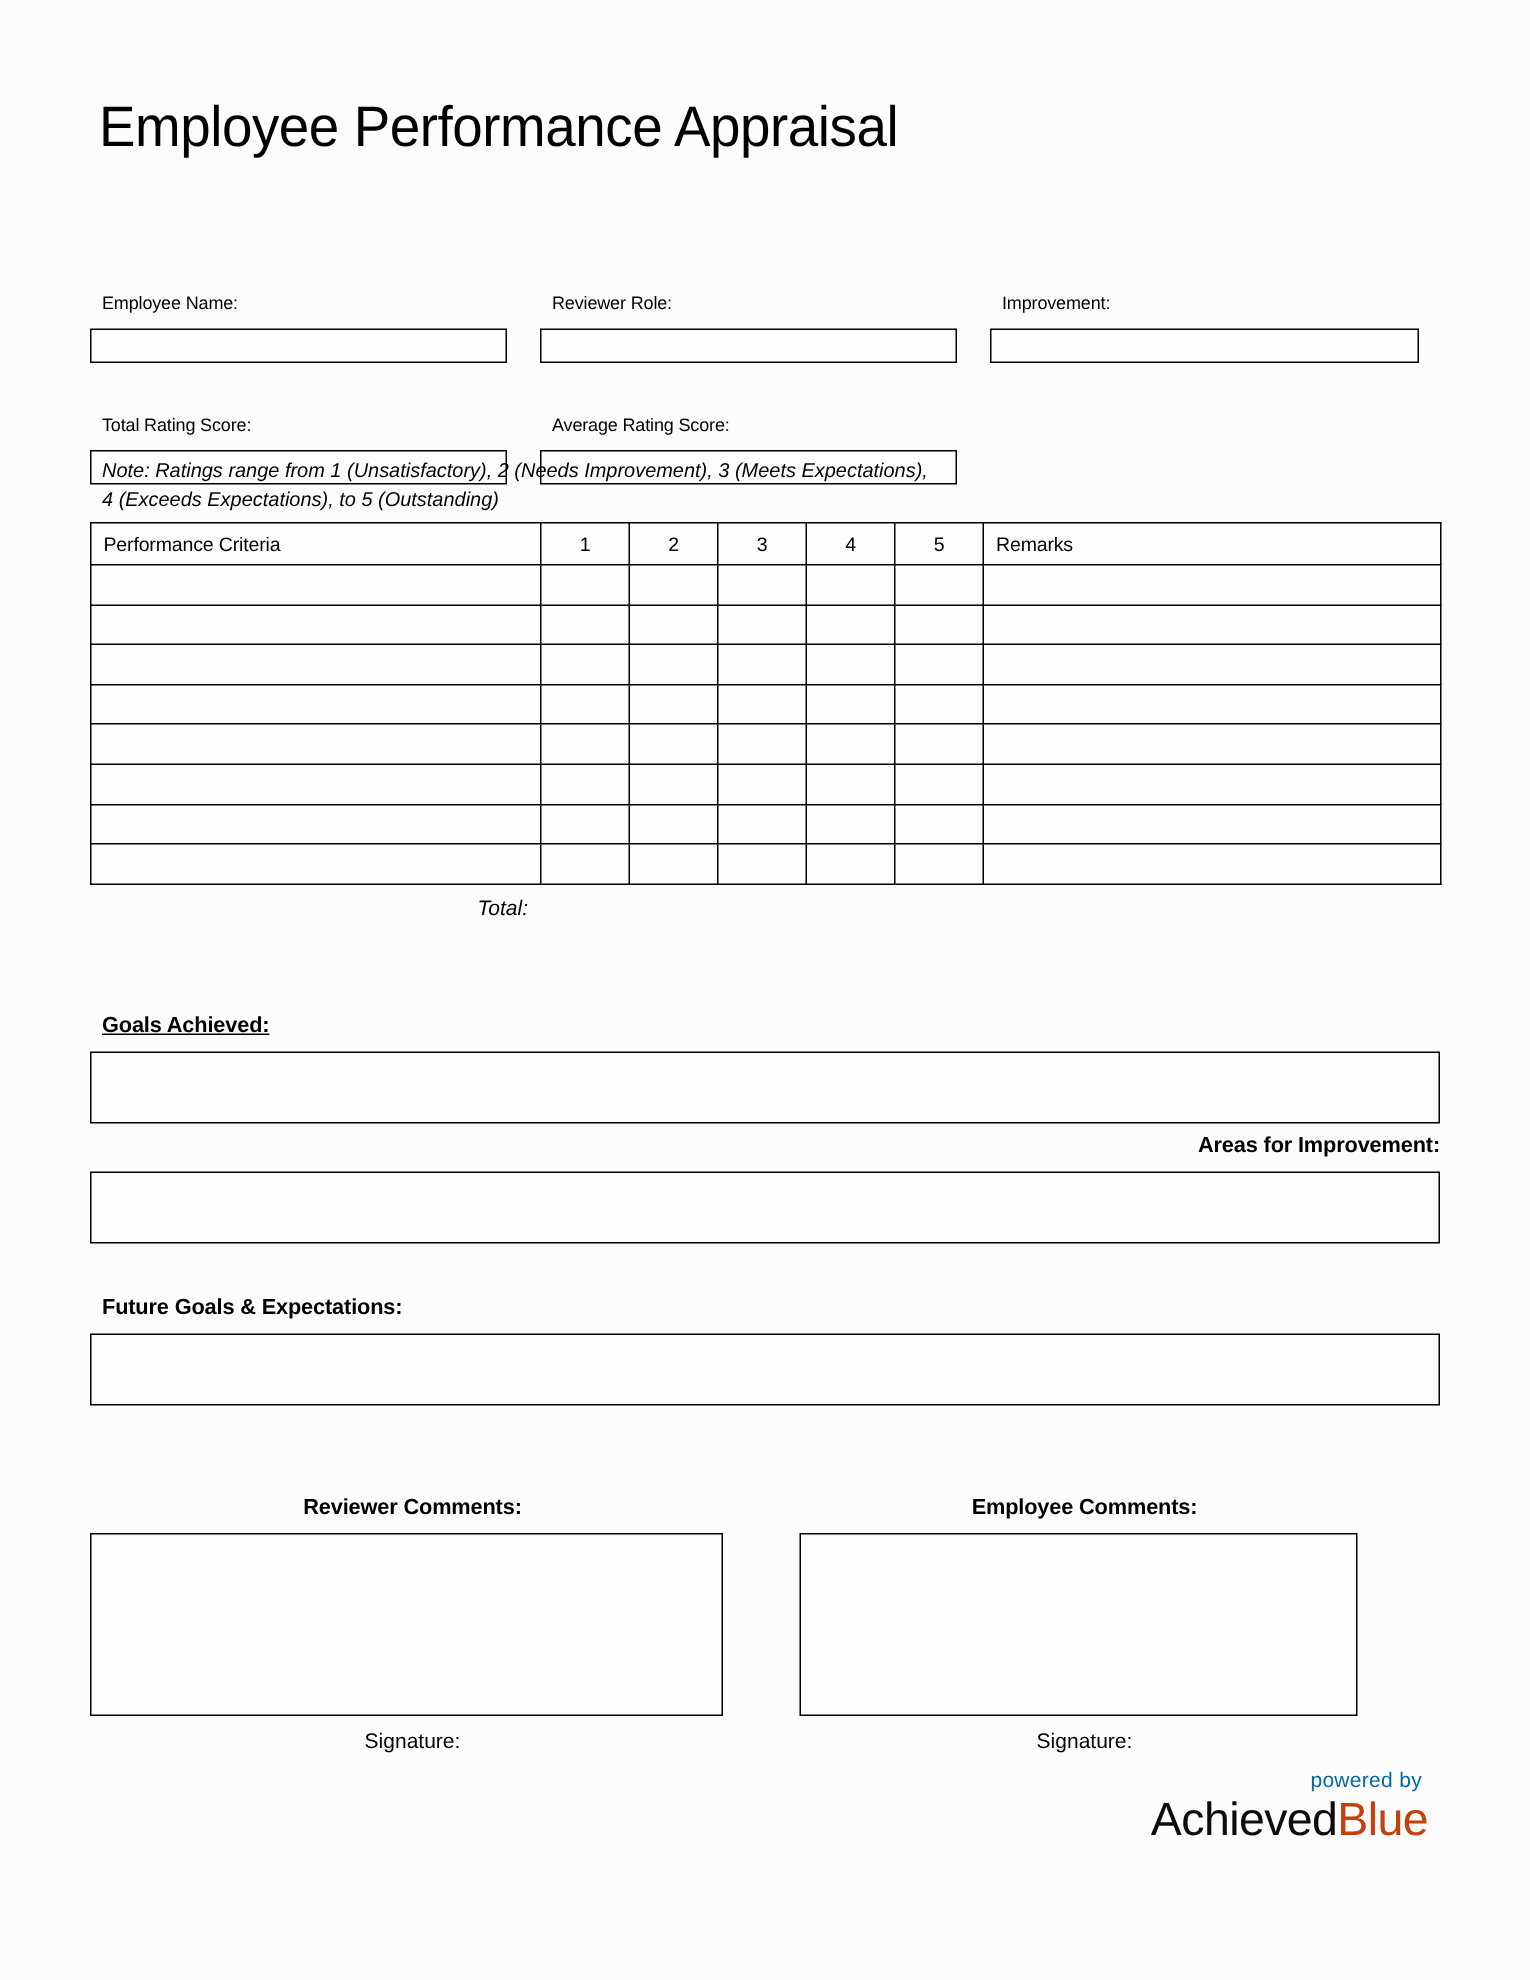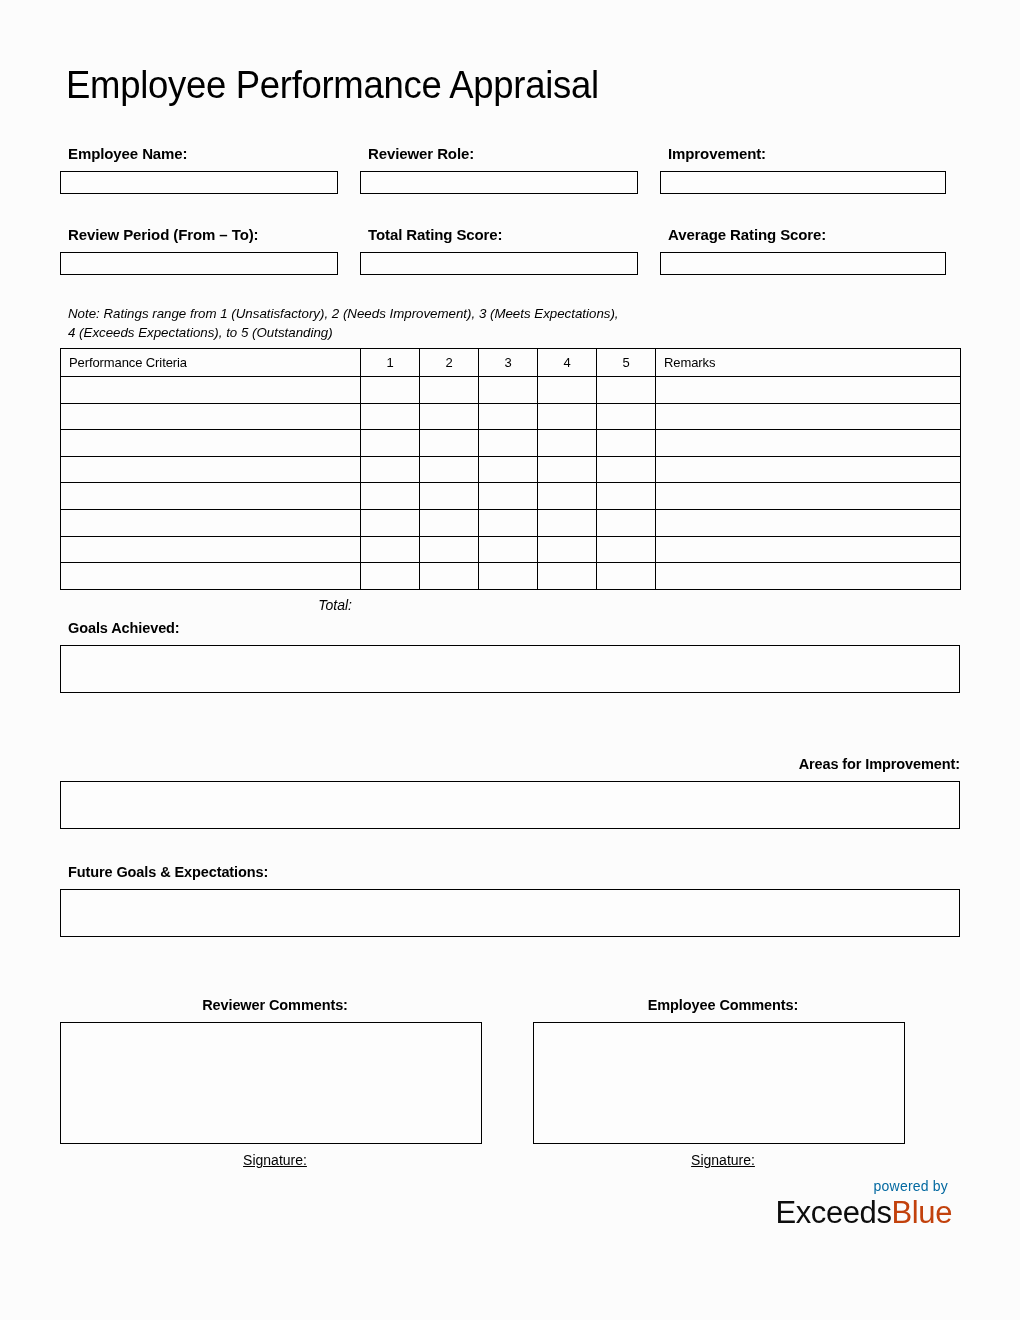--- a/index.html
+++ b/index.html
@@ -53,27 +53,28 @@
     gap: 22px;
   }
   .field-grid.row1 { top: 146px; }
   .field-grid.row2 { top: 227px; }
   .field-col {
     width: 278px;
     flex: 0 0 auto;
   }
   .field-col:nth-child(3) { width: 286px; }
   .field-label {
-    font-size: 15px;
-    font-weight: bold;
+    font-size: 12px;
+    font-weight: normal;
     padding-left: 8px;
     line-height: 16px;
     margin-bottom: 9px;
     white-space: nowrap;
     letter-spacing: -0.1px;
+    margin-top: 48px;
   }
   .field-box {
     height: 23px;
     border: 1.4px solid #000;
     background: #fdfdfd;
     box-sizing: border-box;
   }
 
   
   .note {
@@ -137,21 +138,21 @@
     margin-bottom: 9px;
     line-height: 16px;
     letter-spacing: -0.1px;
   }
   .section .sec-box {
     border: 1.4px solid #000;
     background: #fdfdfd;
     box-sizing: border-box;
     height: 48px;
   }
-  .section.goals { top: 620px; }
+  .section.goals { top: 676px; text-decoration: underline; }
   .section.improve { top: 756px; text-align: right; }
   .section.future { top: 864px; }
 
   
   .comments {
     position: absolute;
     left: 0;
     top: 997px;
     width: 900px;
     display: flex;
@@ -172,21 +173,20 @@
     background: #fdfdfd;
     height: 122px;
     box-sizing: border-box;
   }
   .signature {
     font-size: 14px;
     font-weight: 400;
     padding-left: 8px;
     margin-top: 8px;
     line-height: 16px;
-    text-decoration: underline;
   }
 
   
   .logo {
     position: absolute;
     right: 8px;
     top: 1178px;
     text-align: right;
     width: 260px;
   }
@@ -223,24 +223,20 @@
         <div class="field-label">Reviewer Role:</div>
         <div class="field-box"></div>
       </div>
       <div class="field-col">
         <div class="field-label">Improvement:</div>
         <div class="field-box"></div>
       </div>
     </div>
 
     <div class="field-grid row2">
-      <div class="field-col">
-        <div class="field-label">Review Period (From – To):</div>
-        <div class="field-box"></div>
-      </div>
       <div class="field-col">
         <div class="field-label">Total Rating Score:</div>
         <div class="field-box"></div>
       </div>
       <div class="field-col">
         <div class="field-label">Average Rating Score:</div>
         <div class="field-box"></div>
       </div>
     </div>
 
@@ -372,18 +368,18 @@
       <div class="comment-col right">
         <div class="comment-label">Employee Comments:</div>
         <div class="comment-box"></div>
         <div class="signature">Signature:</div>
       </div>
     </div>
 
     <div class="logo">
       <div class="powered">powered by</div>
       <div class="brand">
-        <span class="gen">Exceeds</span><span class="blue" style="color: #c2410c;">Blue</span>
+        <span class="gen">Achieved</span><span class="blue" style="color: #c2410c;">Blue</span>
       </div>
     </div>
 
   </div>
 </div>
 
 </body></html>

